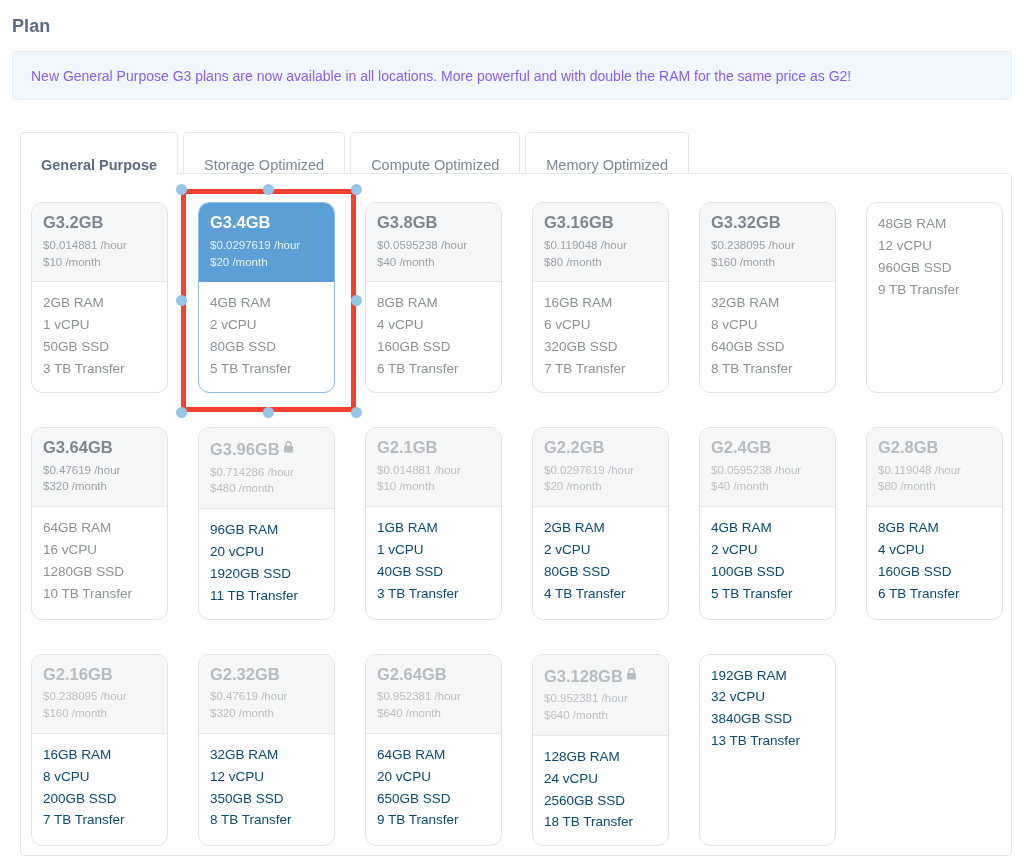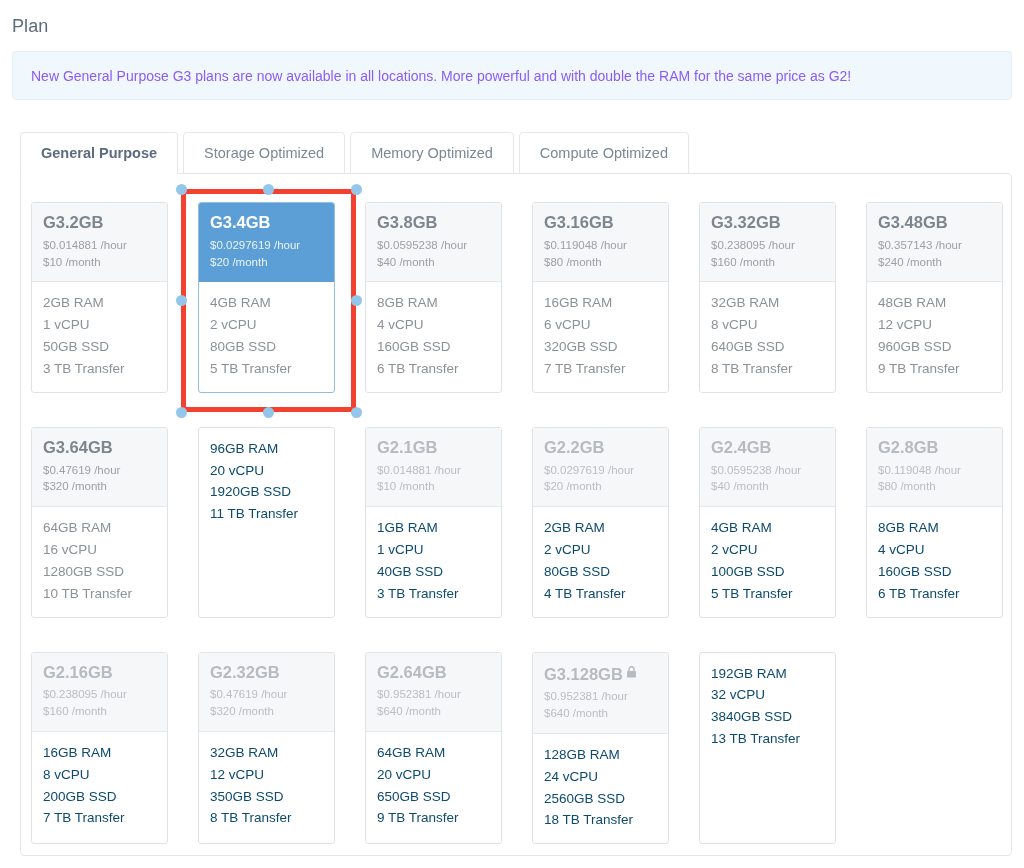--- a/index.html
+++ b/index.html
@@ -9,21 +9,21 @@
     background: #ffffff;
     font-family: "Liberation Sans", sans-serif;
     -webkit-font-smoothing: antialiased;
   }
   #root { position: relative; width: 1024px; height: 868px; overflow: hidden; }
 
   
   .page-title {
     position: absolute;
     left: 12px; top: 16px;
-    font-size: 18px; font-weight: normal;
+    font-size: 18px; font-weight: bold;
     color: #5c6b80;
     letter-spacing: .1px;
   }
 
   
   .banner {
     position: absolute;
     left: 12px; top: 51px;
     width: 1000px; height: 49px;
     background: #f1f8fd;
@@ -43,21 +43,21 @@
     position: absolute;
     left: 20px; top: 132px;
     display: flex;
     align-items: flex-end;
     height: 42px;
     z-index: 3;
   }
   .tab {
     height: 42px;
     padding: 0 20px;
-    display: flex; align-items: center;
+    display: flex; align-items: flex-end;
     font-size: 14.5px;
     color: #7b8794;
     background: #ffffff;
     border: 1px solid #e4e7ea;
     border-bottom: 1px solid #e4e7ea;
     border-radius: 4px 4px 0 0;
     margin-right: 5px;
     white-space: nowrap;
   }
   .tab.active {
@@ -84,21 +84,21 @@
     position: absolute;
     left: 10px; top: 28px;
     width: 972px;
     display: flex;
     flex-wrap: wrap;
   }
   .card {
     width: 137px;
     margin: 0 30px 34px 0;
     border: 1px solid #e0e3e6;
-    border-radius: 3px;
+    border-radius: 11px;
     background: #ffffff;
     overflow: hidden;
   }
   .card:nth-child(6n) { margin-right: 0; }
 
   .card-head {
     background: #f6f7f8;
     border-bottom: 1px solid #e6e9eb;
     padding: 10px 11px 11px 11px;
   }
@@ -188,24 +188,24 @@
   </div>
 
   <div class="tabs">
       <div class="tab active">
         <span>General Purpose</span>
       </div>
       <div class="tab">
         <span>Storage Optimized</span>
       </div>
       <div class="tab">
-        <span>Memory Optimized</span>
+        <span>Compute Optimized</span>
       </div>
       <div class="tab">
-        <span>Compute Optimized</span>
+        <span>Memory Optimized</span>
       </div>
     </div>
 
   <div class="panel">
     <div class="grid">
         <div class="card">
           <div class="card-head">
             <div class="card-name"><span>G3.2GB</span></div>
             <div class="card-price">$0.014881 /hour</div>
             <div class="card-price">$10 /month</div>
@@ -263,25 +263,20 @@
             <div class="card-price">$160 /month</div>
           </div>
           <div class="card-body">
             <div class="spec">32GB RAM</div>
             <div class="spec">8 vCPU</div>
             <div class="spec">640GB SSD</div>
             <div class="spec">8 TB Transfer</div>
           </div>
         </div>
         <div class="card">
-          <div class="card-head">
-            <div class="card-name"><span>G3.48GB</span></div>
-            <div class="card-price">$0.357143 /hour</div>
-            <div class="card-price">$240 /month</div>
-          </div>
           <div class="card-body">
             <div class="spec">48GB RAM</div>
             <div class="spec">12 vCPU</div>
             <div class="spec">960GB SSD</div>
             <div class="spec">9 TB Transfer</div>
           </div>
         </div>
         <div class="card">
           <div class="card-head">
             <div class="card-name"><span>G3.64GB</span></div>
@@ -289,20 +284,28 @@
             <div class="card-price">$320 /month</div>
           </div>
           <div class="card-body">
             <div class="spec">64GB RAM</div>
             <div class="spec">16 vCPU</div>
             <div class="spec">1280GB SSD</div>
             <div class="spec">10 TB Transfer</div>
           </div>
         </div>
         <div class="card muted">
+          <div class="card-head">
+            <div class="card-name"><span>G3.96GB</span><span class="lock-icon"><svg width="11" height="12" viewBox="0 0 11 12">
+                  <path d="M3 5 V3.2 A2.5 2.5 0 0 1 8 3.2 V5" fill="none" stroke="#b6bbbf" stroke-width="1.4"></path>
+                  <rect x="1" y="5" width="9" height="6.5" rx="1" fill="#b6bbbf"></rect>
+                </svg></span></div>
+            <div class="card-price">$0.714286 /hour</div>
+            <div class="card-price">$480 /month</div>
+          </div>
           <div class="card-body">
             <div class="spec">96GB RAM</div>
             <div class="spec">20 vCPU</div>
             <div class="spec">1920GB SSD</div>
             <div class="spec">11 TB Transfer</div>
           </div>
         </div>
         <div class="card muted">
           <div class="card-head">
             <div class="card-name"><span>G2.1GB</span></div>

